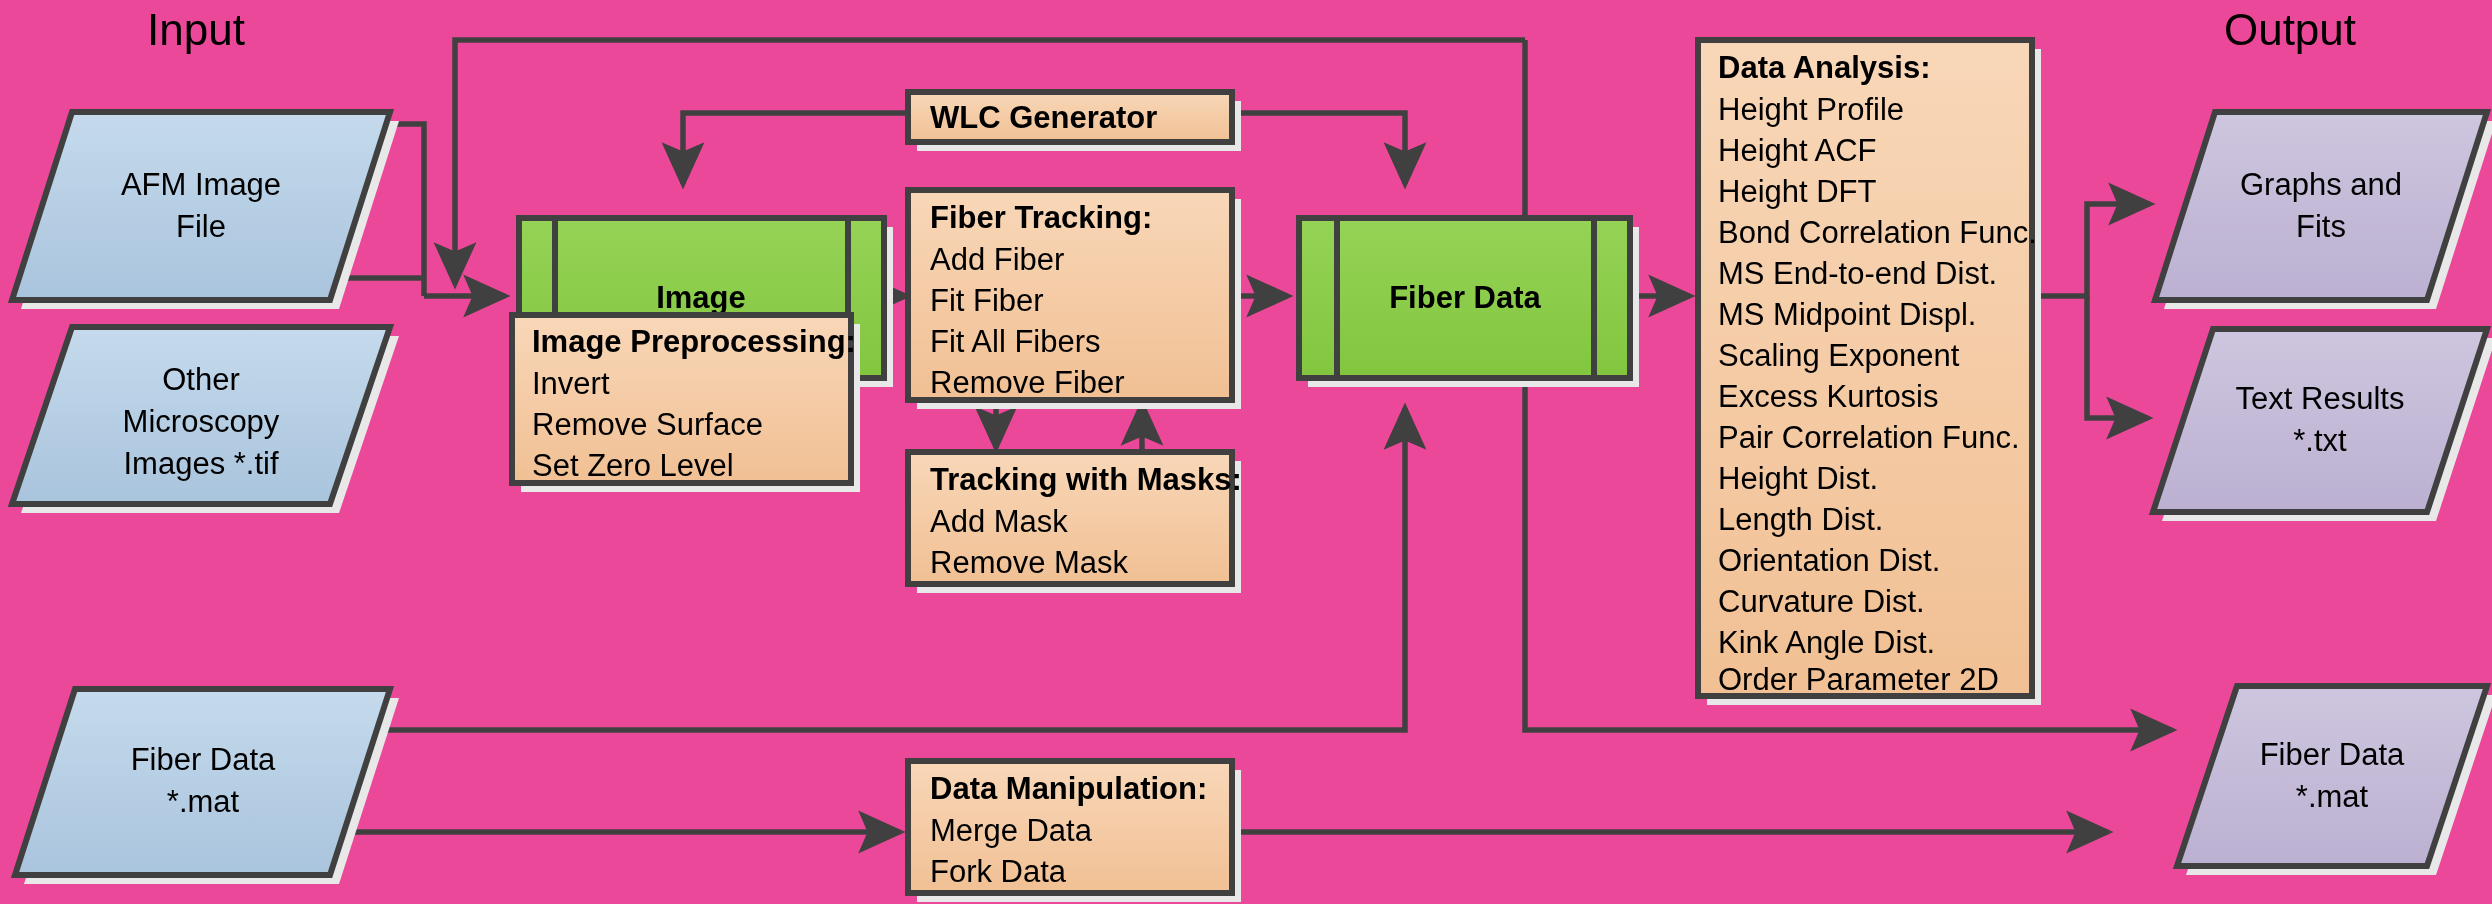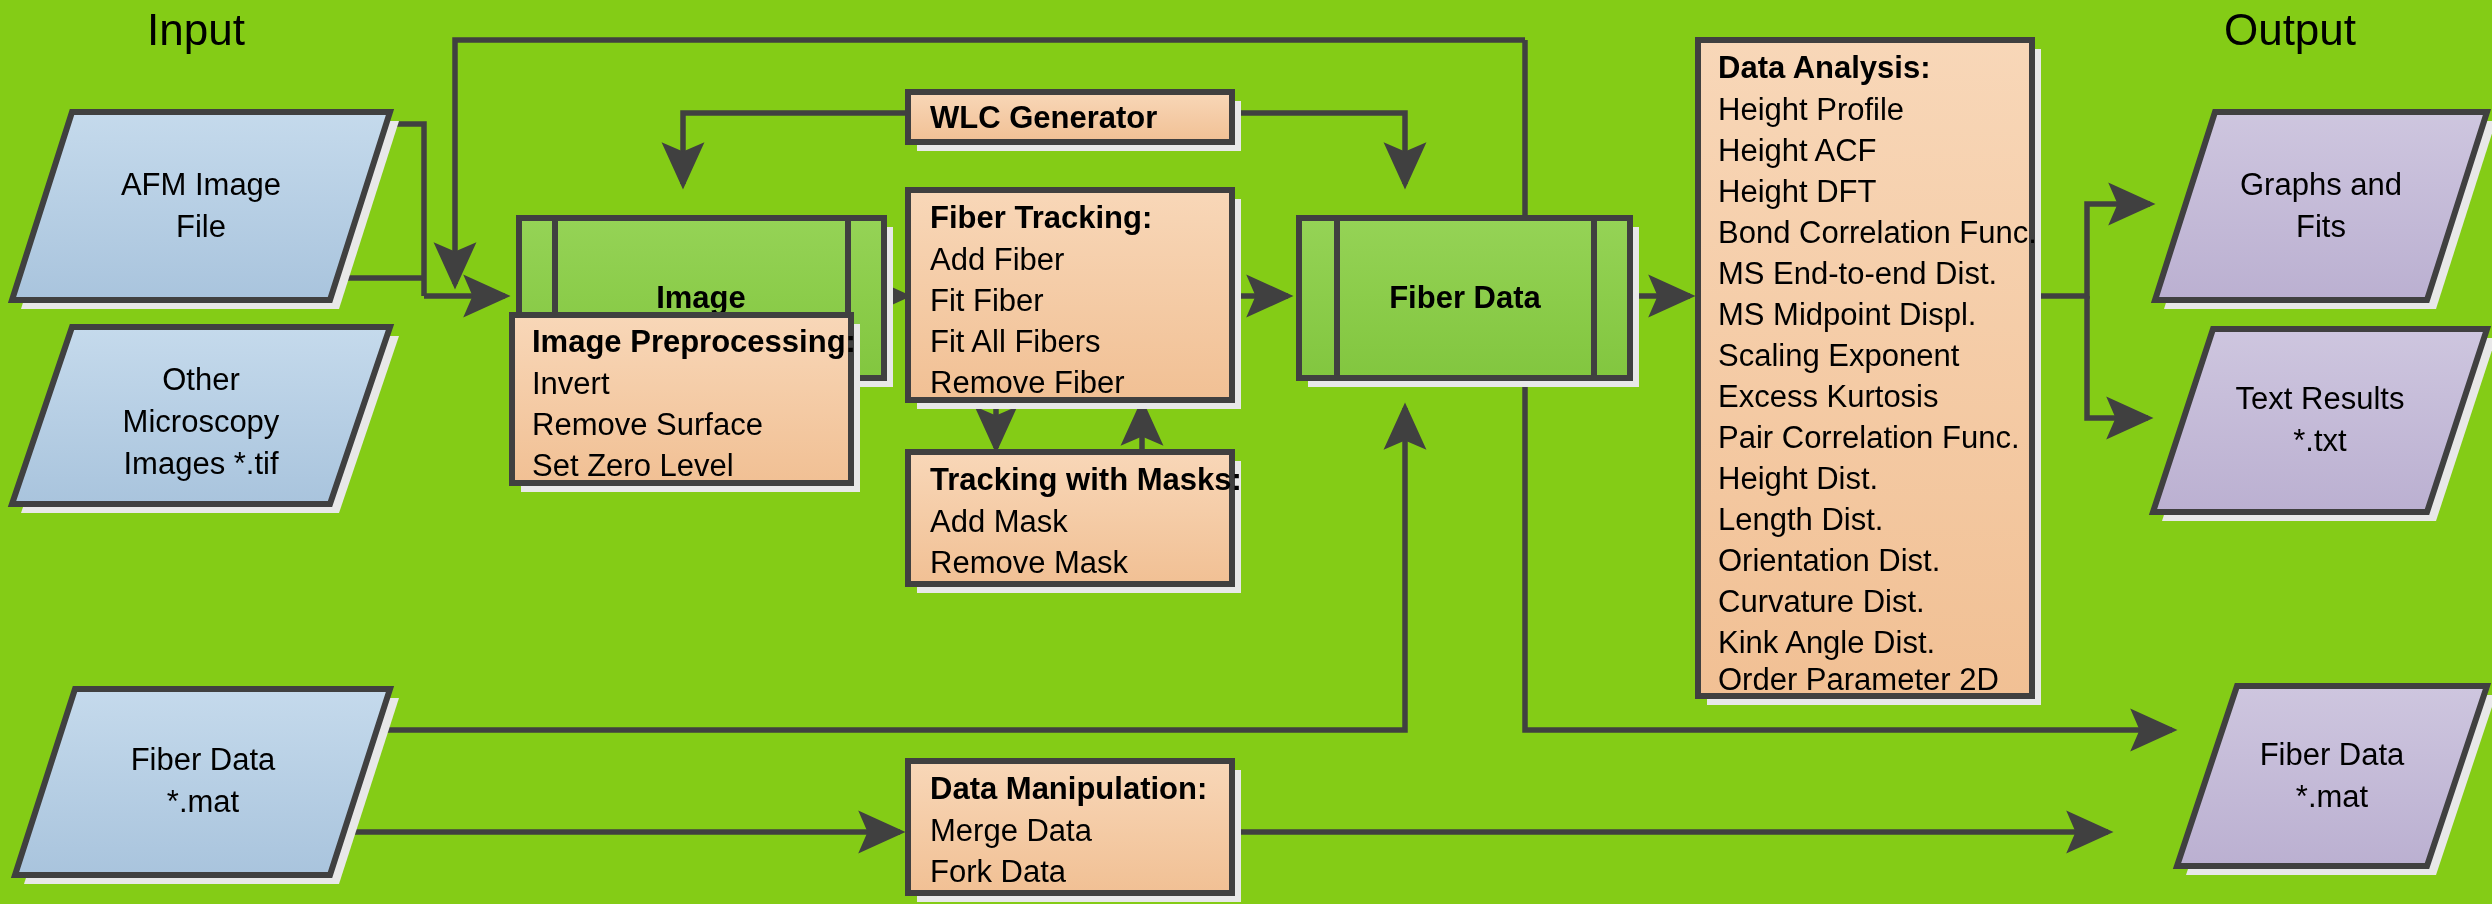--- a/index.html
+++ b/index.html
@@ -1,17 +1,17 @@
 <!DOCTYPE html>
 <html><head>
 <meta charset="utf-8">
 <style>
   html,body{margin:0;padding:0;background:#ffffff;}
   body{width:2492px;height:904px;font-family:"Liberation Sans",sans-serif;overflow:hidden;}
-  #stage{position:relative;width:2492px;height:904px;background:#84cc16;}
+  #stage{position:relative;width:2492px;height:904px;background:#ec4899;}
   svg{position:absolute;top:0;left:0;width:2492px;height:904px;}
   .hdr{font-size:44px;fill:#000;}
   .ttl{font-size:31px;font-weight:bold;fill:#000;}
   .itm{font-size:31px;fill:#000;}
   .ctr{font-size:31px;fill:#000;}
   .ctrb{font-size:31px;font-weight:bold;fill:#000;}
 </style>
 </head>
 <body>
 

